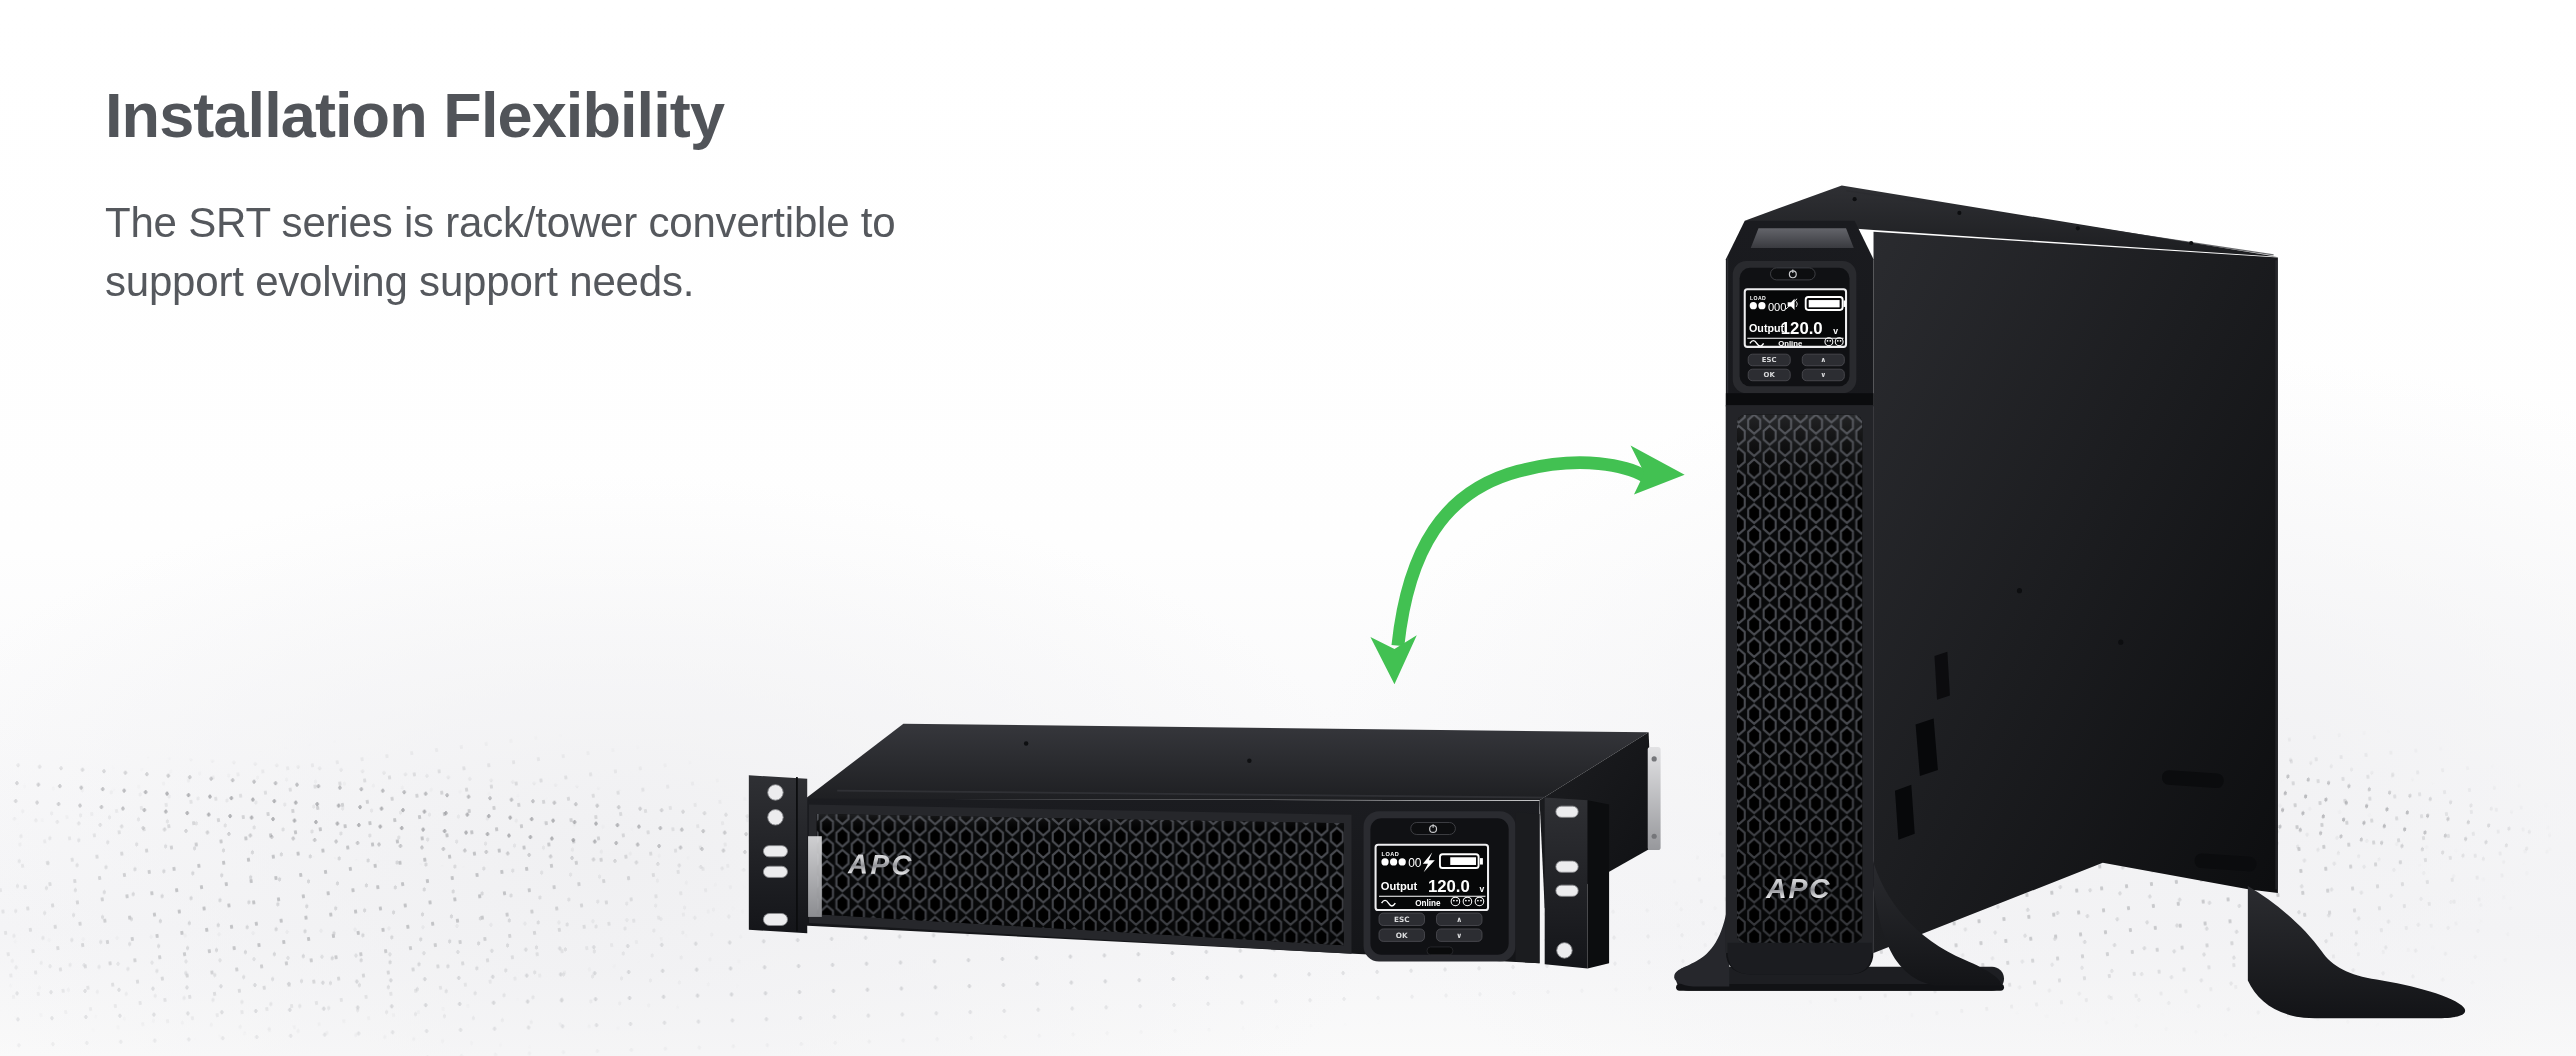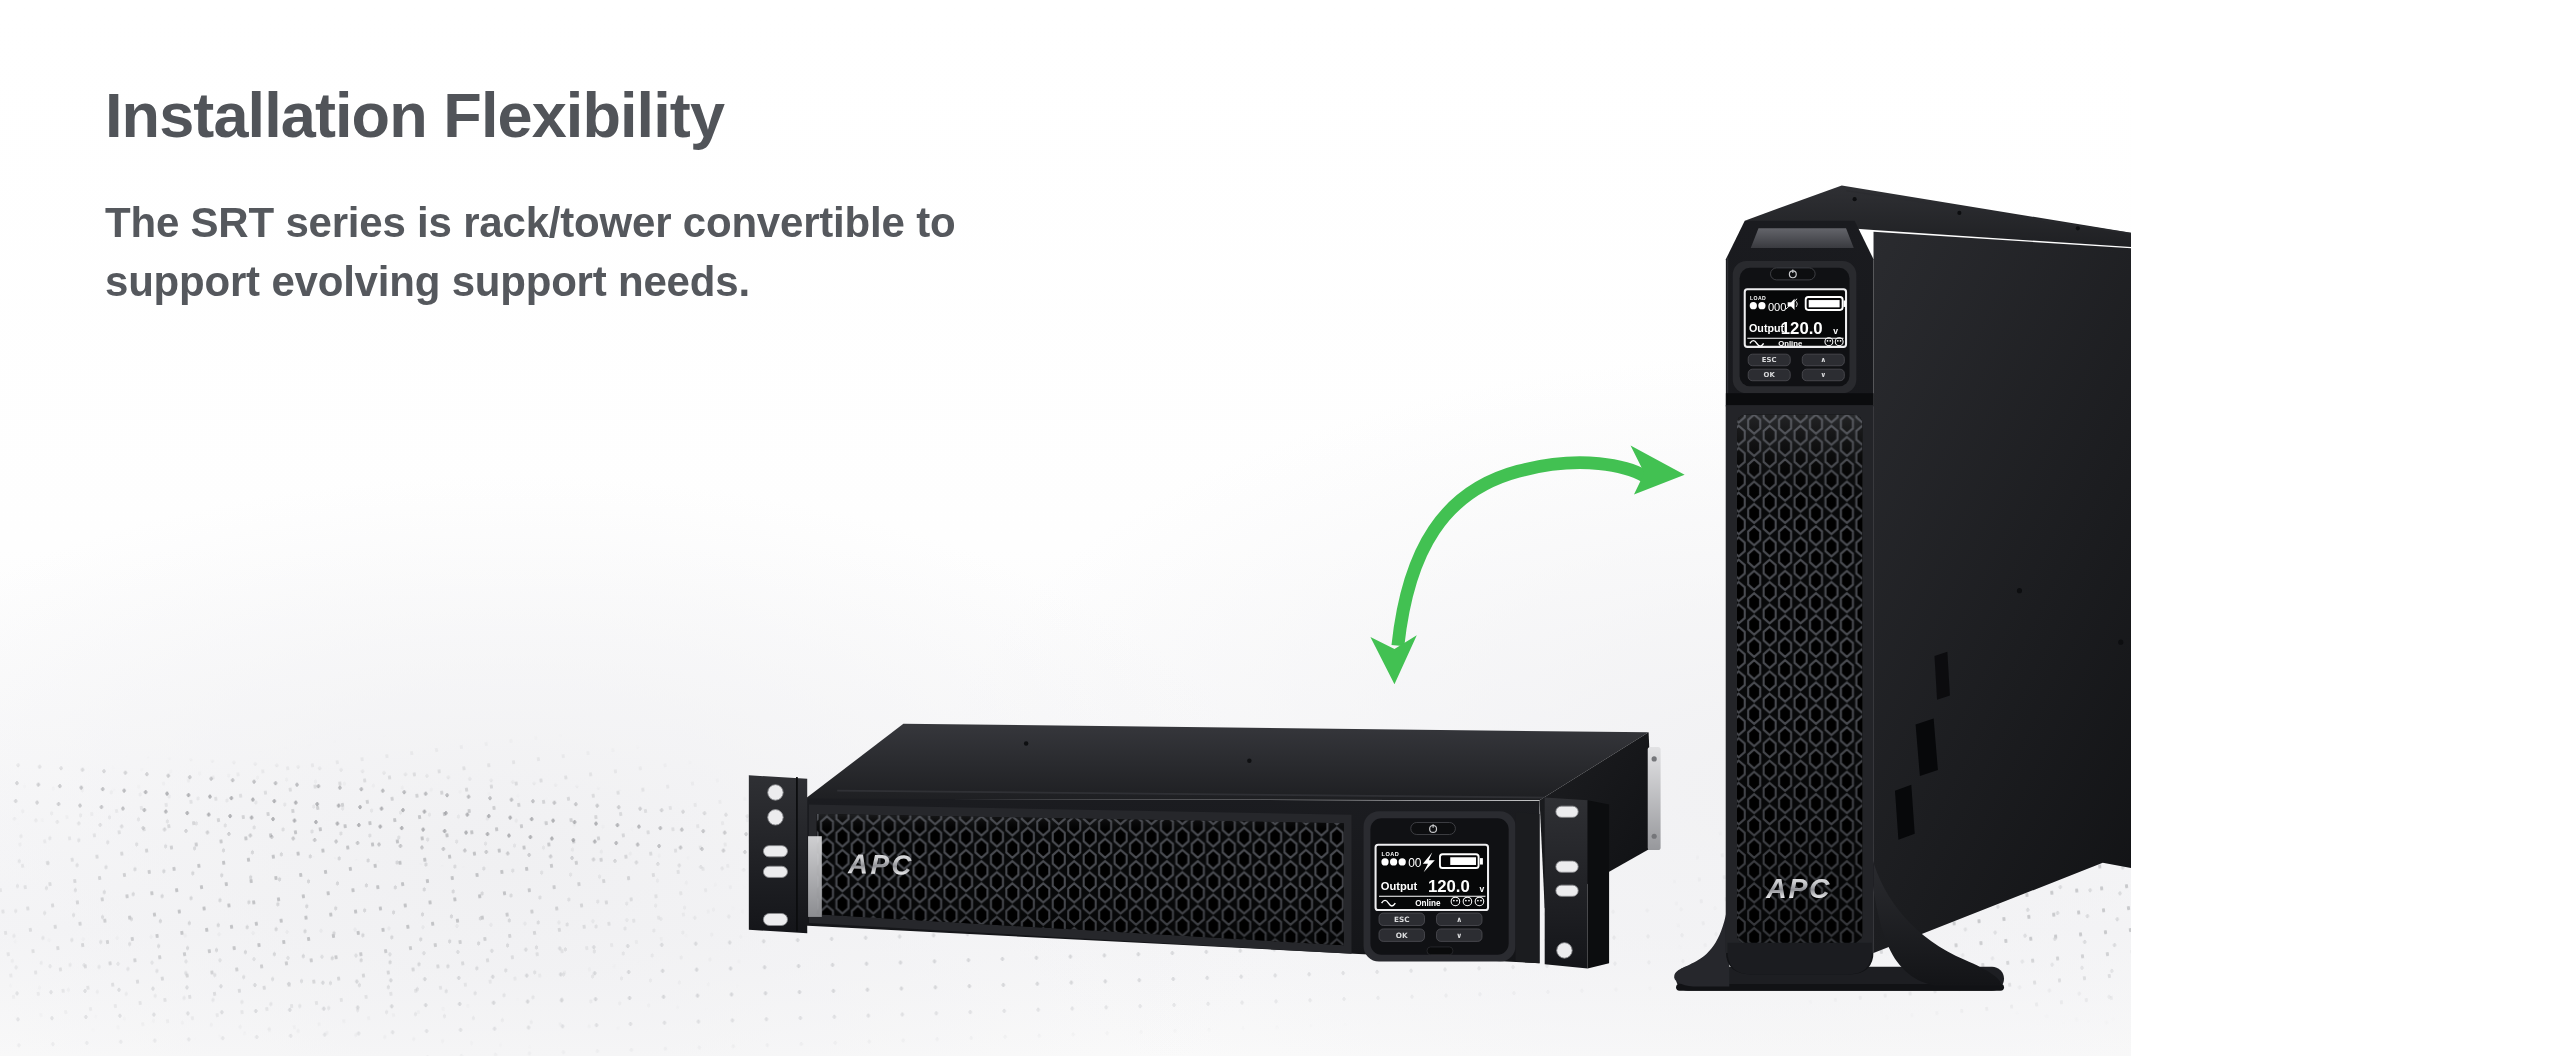--- a/index.html
+++ b/index.html
@@ -1,17 +1,17 @@
 <!DOCTYPE html>
 <html style="font-size:13.7px"><head>
 <meta charset="utf-8">
 <style>
   html,body{margin:0;padding:0;background:#fff;}
   #canvas{
-    position:relative;width:2131px;height:1056px;overflow:hidden;
+    position:relative;width:2576px;height:1056px;overflow:hidden;
     font-family:"Liberation Sans","DejaVu Sans",sans-serif;
     background:
       radial-gradient(1202px 601px at 24% 82%, #f0f0f2 0%, rgba(240,240,242,0) 65%),
       radial-gradient(1374px 687px at 84% 74%, #f1f1f3 0%, rgba(241,241,243,0) 62%),
       linear-gradient(180deg,#ffffff 0%,#fefefe 52%,#f5f5f7 88%,#fafafa 100%);
   }
   .dots{position:absolute;pointer-events:none;}
   #dots-bl1{left:-60px;top:696px;width:1013px;height:369px;
     background-image:radial-gradient(2.6px 3.4px at center,#b7b8bb 55%,rgba(183,184,187,0) 70%);
     background-size:25px 21.5px;transform:rotate(-7deg);opacity:.8;
@@ -42,21 +42,21 @@
     background-size:30px 26px;transform:rotate(6deg);opacity:.7;
     -webkit-mask-image:radial-gradient(ellipse 60% 55% at 45% 45%,#000 30%,transparent 80%);
     mask-image:radial-gradient(ellipse 60% 55% at 45% 45%,#000 30%,transparent 80%);}
   #dots-accent-br{left:2026px;top:756px;width:584px;height:103px;
     background-image:radial-gradient(2.6px 3.4px at center,#a4a5a9 55%,rgba(164,165,169,0) 70%);
     background-size:20.6px 17px;transform:rotate(9deg);opacity:.7;
     -webkit-mask-image:radial-gradient(ellipse 60% 60% at 45% 50%,#000 35%,transparent 80%);
     mask-image:radial-gradient(ellipse 60% 60% at 45% 50%,#000 35%,transparent 80%);}
   .copy{position:absolute;left:105px;top:79px;z-index:3;}
   .copy h1{margin:0;font-size:63px;font-weight:bold;color:#515459;letter-spacing:-0.9px;}
-  .copy .sub{margin-top:43px;font-size:42px;font-weight:bold;color:#55585d;line-height:1.4;letter-spacing:-0.2px;}
+  .copy .sub{margin-top:43px;font-size:42px;font-weight:normal;color:#55585d;line-height:1.4;letter-spacing:-0.2px;}
   #scene{position:absolute;left:0;top:0;z-index:2;}
   .lcd-txt{fill:#ffffff;font-family:"Liberation Sans","DejaVu Sans",sans-serif;}
   .btn-txt{fill:#dadbdd;font-family:"DejaVu Sans","Liberation Sans",sans-serif;font-weight:bold;}
 </style>
 </head>
 <body>
 
 <div id="canvas">
 
   <div class="dots" id="dots-bl1"></div>

